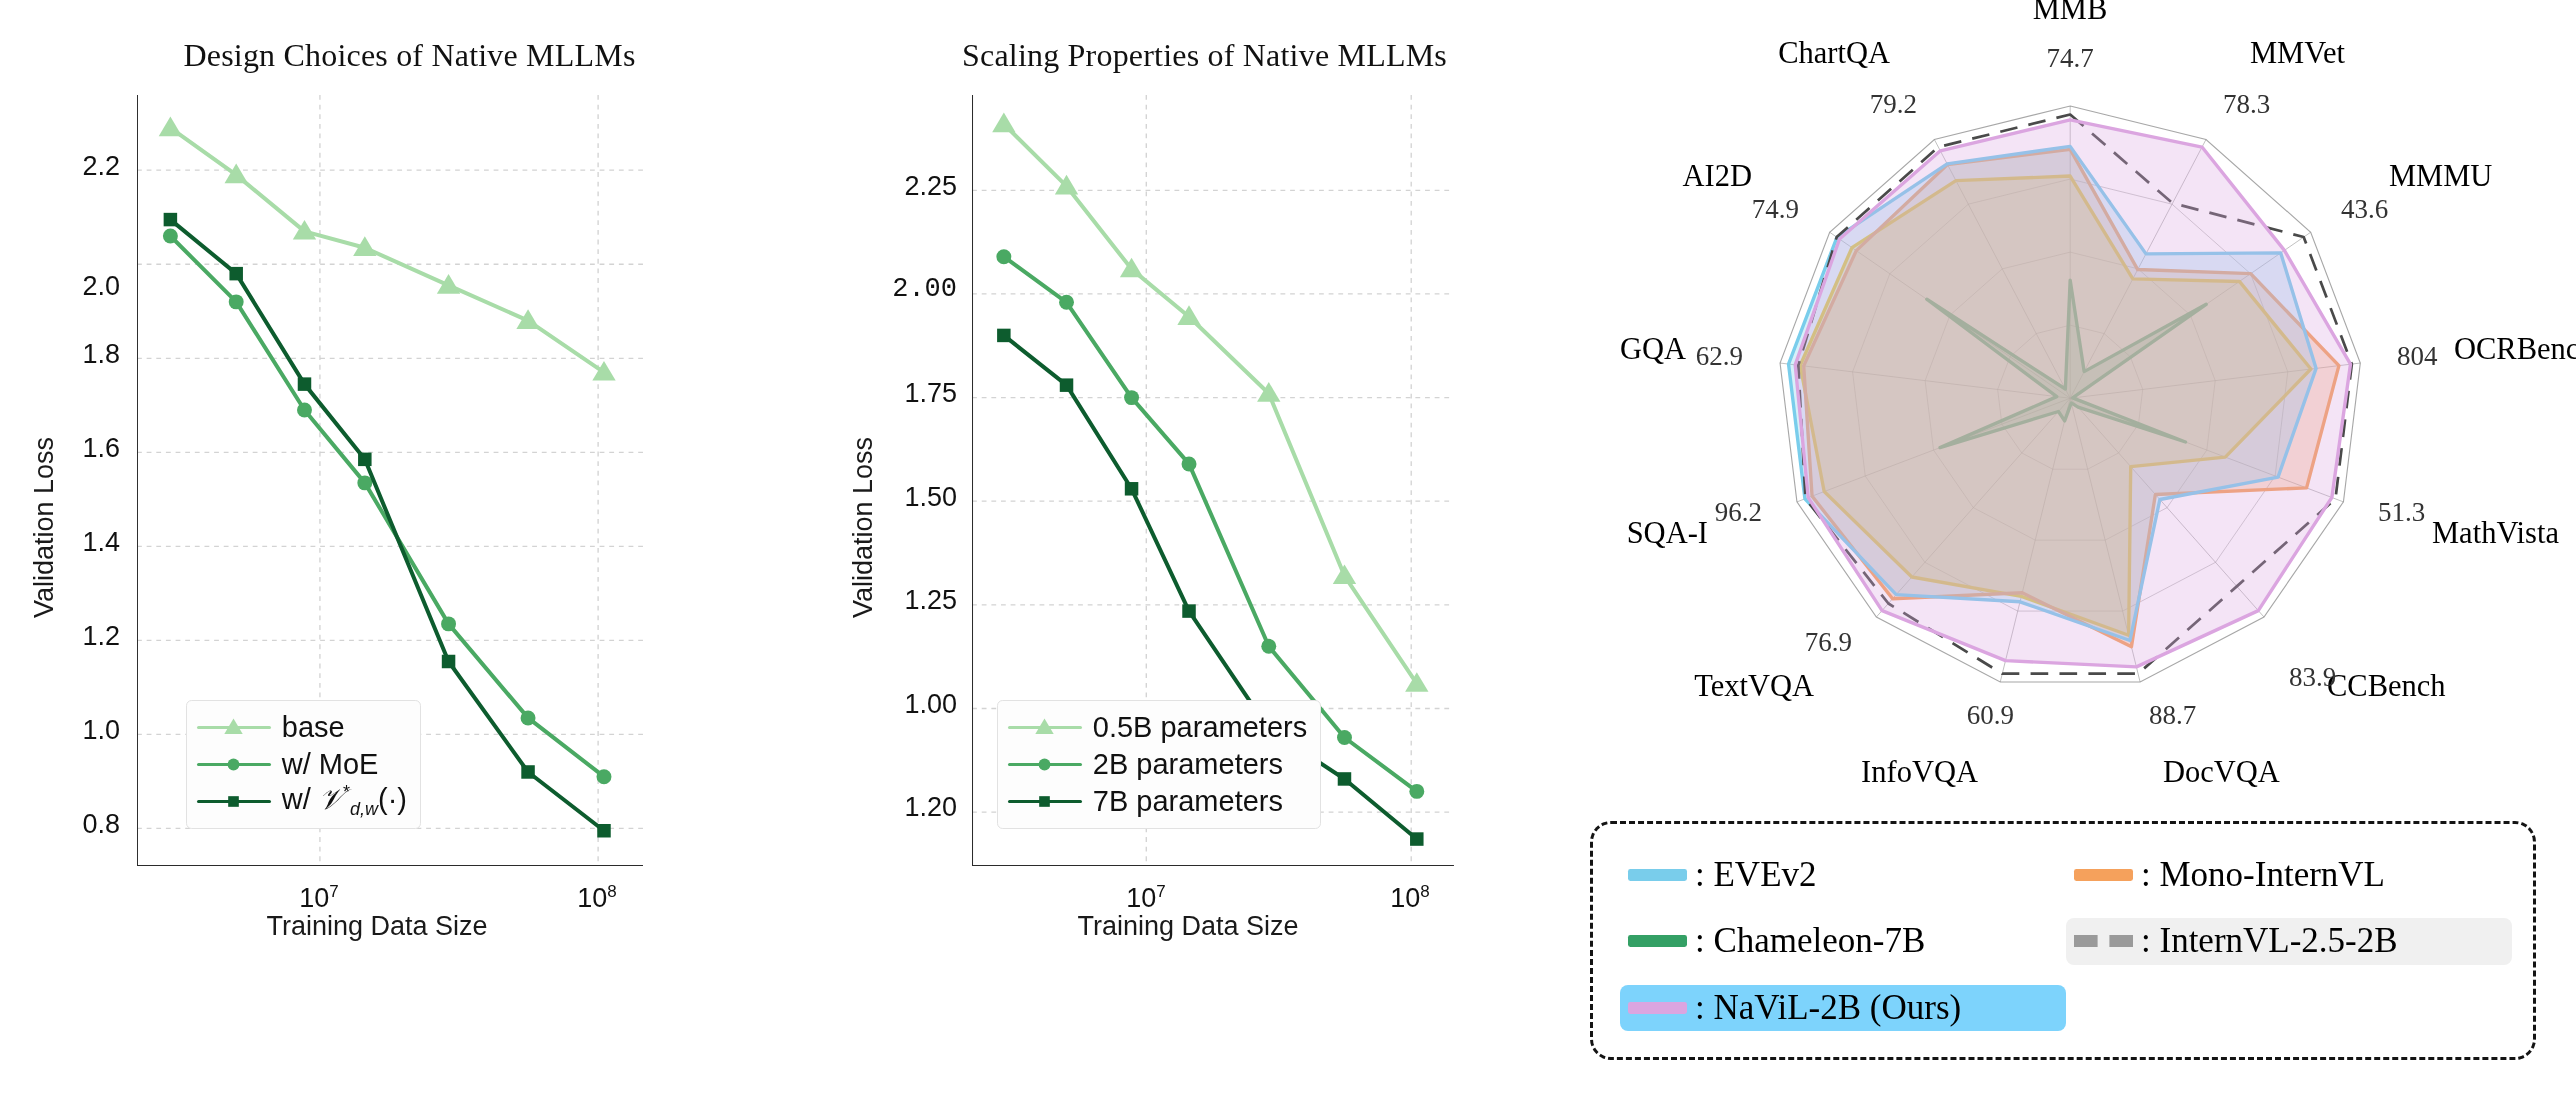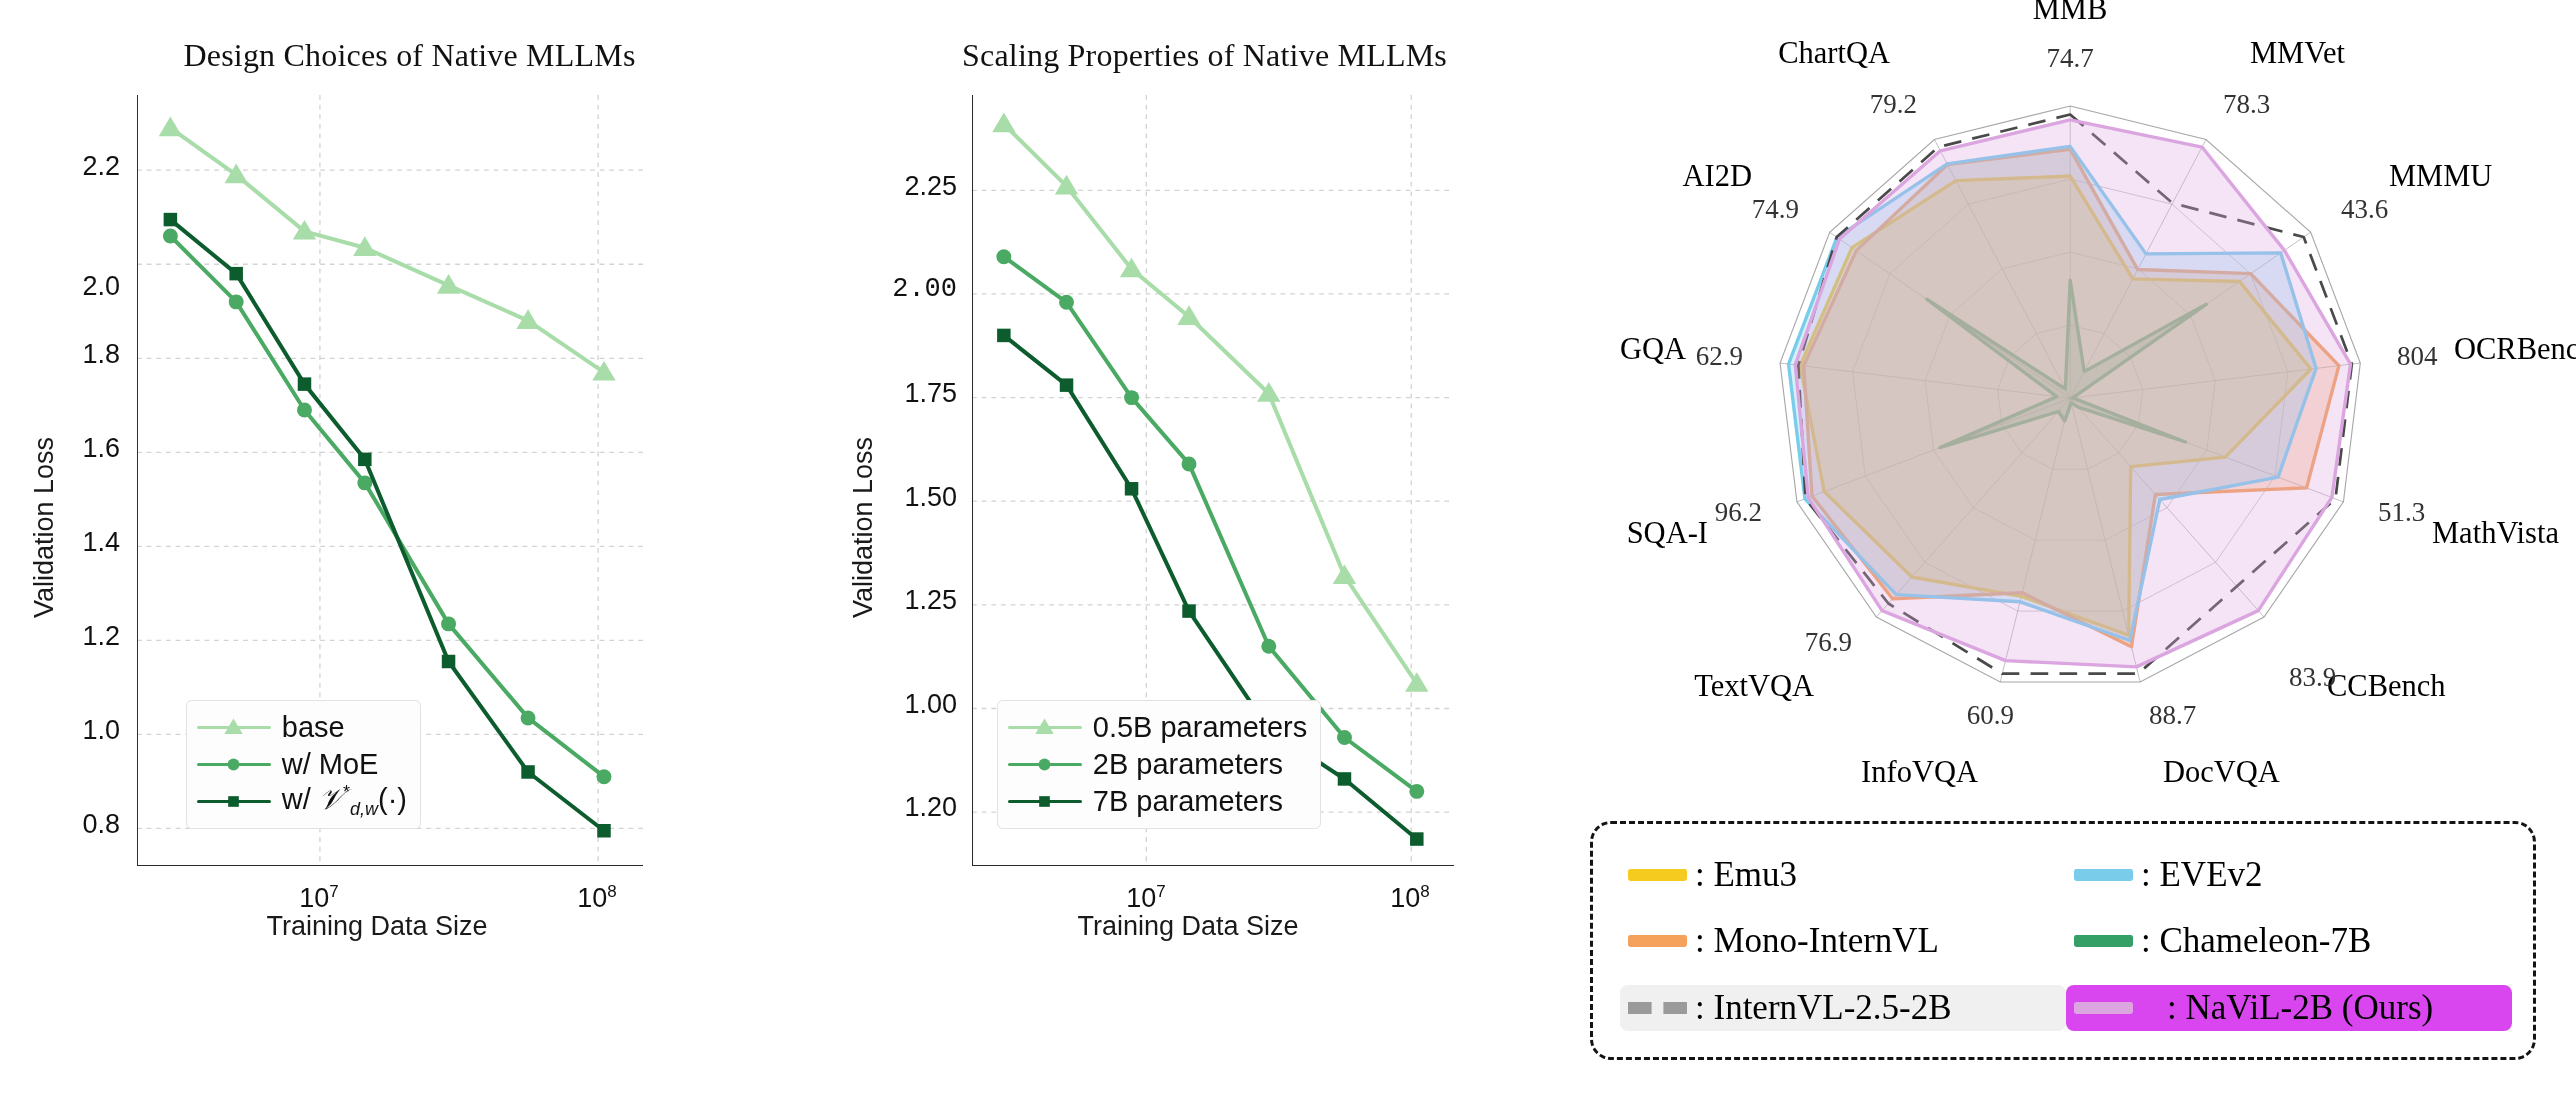--- a/index.html
+++ b/index.html
@@ -353,40 +353,36 @@
           <div class="radar-val" style="left: 169px; top: 341px; transform: translate(-100%, 0px);">62.9</div>
           <div class="radar-axis-name" style="left: 178px; top: 159px; transform: translate(-100%, 0px);">AI2D</div>
           <div class="radar-val" style="left: 225px; top: 194px; transform: translate(-100%, 0px);">74.9</div>
           <div class="radar-axis-name" style="left: 316px; top: 36px; transform: translate(-100%, 0px);">ChartQA</div>
           <div class="radar-val" style="left: 343px; top: 89px; transform: translate(-100%, 0px);">79.2</div>
         </div>
     </div>
     <div id="radar-legend">
       <div class="grid" id="radar-legend-grid">
           <div class="rl-item">
-            <span class="rl-swatch" style="background: rgb(245, 203, 31);"></span>
-            <span class="rl-label">: Emu3</span>
-          </div>
-          <div class="rl-item">
             <span class="rl-swatch" style="background: rgb(121, 205, 235);"></span>
             <span class="rl-label">: EVEv2</span>
           </div>
           <div class="rl-item">
             <span class="rl-swatch" style="background: rgb(245, 161, 92);"></span>
             <span class="rl-label">: Mono-InternVL</span>
           </div>
           <div class="rl-item">
             <span class="rl-swatch" style="background: rgb(52, 160, 101);"></span>
             <span class="rl-label">: Chameleon-7B</span>
           </div>
           <div class="rl-item" style="background: rgb(240, 240, 240);">
             <span class="rl-swatch dashed" style="border-top-color: rgb(154, 154, 154);"></span>
             <span class="rl-label">: InternVL-2.5-2B</span>
           </div>
-          <div class="rl-item" style="background: #d946ef; gap: 26px;">
+          <div class="rl-item" style="background: #7dd3fc;">
             <span class="rl-swatch" style="background: rgb(219, 165, 224);"></span>
             <span class="rl-label">: NaViL-2B (Ours)</span>
           </div>
         </div>
     </div>
   </div>
 
 </div>
 
 

